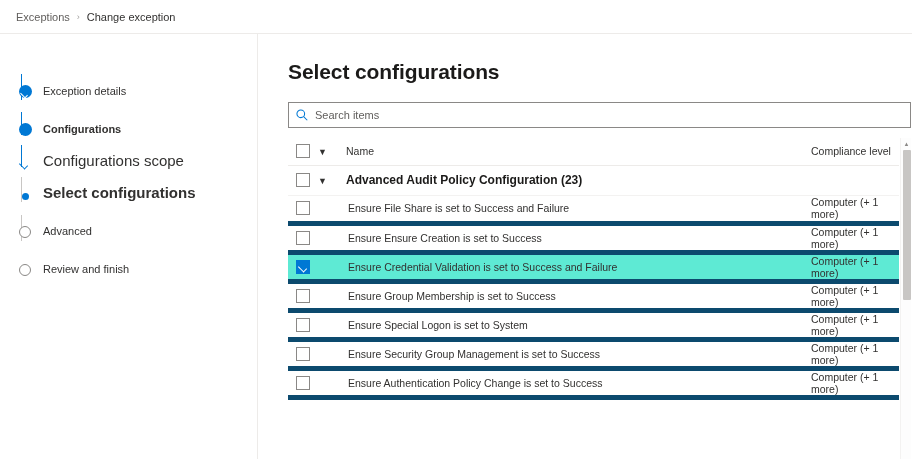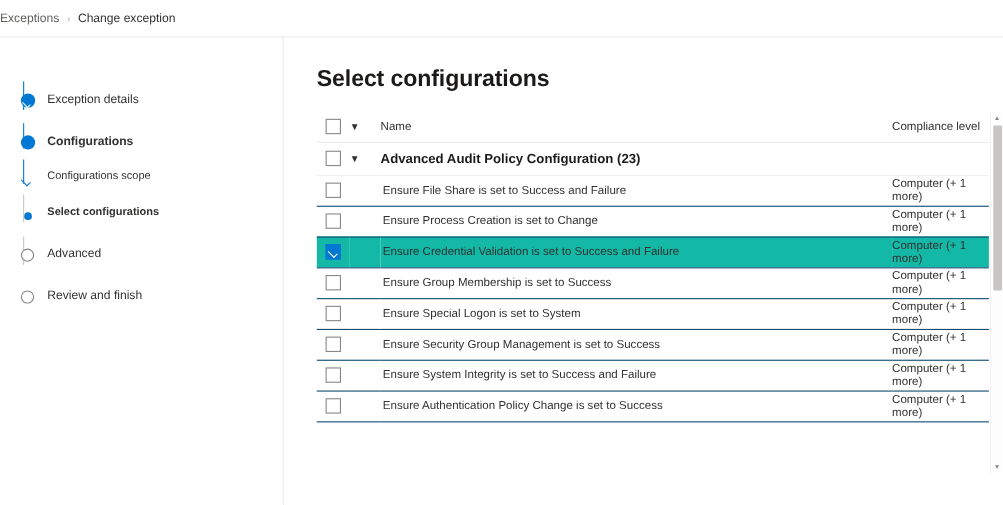--- a/index.html
+++ b/index.html
@@ -12,20 +12,21 @@
     font-size: 11px;
     color: #323130;
     overflow: hidden;
   }
 
   
   .breadcrumb {
     height: 34px;
     display: flex;
     align-items: center;
+    padding-left: 16px;
     border-bottom: 1px solid #edebe9;
     font-size: 11px;
   }
   .breadcrumb .crumb { color: #605e5c; }
   .breadcrumb .crumb.link { color: #605e5c; cursor: pointer; }
   .breadcrumb .sep {
     color: #a19f9d;
     margin: 0 7px;
     font-size: 9px;
   }
@@ -105,21 +106,21 @@
     transform: rotate(-45deg);
   }
   .step .label {
     font-size: 11px;
     color: #323130;
     padding-left: 7px;
     line-height: 14px;
   }
   .step .label.bold { font-weight: bold; }
   .step.sub { height: 32px; }
-  .step.sub .label { font-size: 10px; }
+  .step.sub .label { font-size: 15px; }
   .connector {
     position: absolute;
     left: 20.5px;
     width: 1px;
     background: #0078d4;
   }
   .connector.grey { background: #c8c6c4; }
 
   
   .main {
@@ -182,26 +183,26 @@
   .col-chev { width: 28px; }
   .col-name { width: 465px; }
   .col-comp { width: 88px; }
 
   tr.head-row { height: 27px; border-bottom: 1px solid #edebe9; }
   tr.head-row th {
     font-size: 10.5px;
     color: #323130;
     vertical-align: middle;
   }
-  tr.data-row { height: 28px; border-bottom: 1px solid #0c4a6e; }
+  tr.data-row { height: 28px; border-bottom: 5px solid #0c4a6e; }
   tr.data-row td { vertical-align: middle; font-size: 10.5px; }
   tr.group-row { height: 30px; border-bottom: 1px solid #f3f2f1; }
   tr.group-row td { vertical-align: middle; }
   .group-title { font-size: 12px; font-weight: bold; color: #1b1a19; }
-  tr.selected { background: #14b8a6; }
+  tr.selected { background: #5eead4; }
 
   .cb {
     width: 14px; height: 14px;
     border: 1px solid #8a8886;
     background: #fff;
     display: inline-block;
     vertical-align: middle;
     position: relative;
     cursor: pointer;
   }
@@ -314,20 +315,27 @@
       <span class="bullet-col">
           <span class="bullet-empty"></span>
         </span>
       <span class="label">Review and finish</span>
     </div>
   </nav>
 
   <main class="main">
     <h1 class="page-title">Select configurations</h1>
 
+    <div class="search-wrap">
+      <svg class="search-icon" viewBox="0 0 16 16">
+        <circle cx="6.6" cy="6.6" r="4.4" fill="none" stroke="#0078d4" stroke-width="1.2"></circle>
+        <line x1="9.9" y1="9.9" x2="14" y2="14" stroke="#0078d4" stroke-width="1.2"></line>
+      </svg>
+      <input class="search-input" type="text" placeholder="Search items" style="">
+    </div>
 
     <div class="table-wrap">
       <table class="grid">
         <colgroup>
           <col class="col-check">
             <col class="col-chev">
             <col class="col-name">
             <col class="col-comp">
         </colgroup>
         <thead>
@@ -363,21 +371,21 @@
             <td class="name-cell">Ensure File Share is set to Success and Failure</td>
             <td class="comp-cell">Computer (+ 1 more)</td>
           </tr>
 
 
           <tr class="data-row">
             <td class="cb-cell">
               <span class="cb"></span>
             </td>
             <td></td>
-            <td class="name-cell">Ensure Process Creation is set to Change</td>
+            <td class="name-cell">Ensure Ensure Creation is set to Success</td>
             <td class="comp-cell">Computer (+ 1 more)</td>
           </tr>
 
           <tr class="data-row selected">
             <td class="cb-cell">
               <span class="cb checked"></span>
             </td>
             <td></td>
             <td class="name-cell">Ensure Credential Validation is set to Success and Failure</td>
             <td class="comp-cell">Computer (+ 1 more)</td>
@@ -404,28 +412,20 @@
           <tr class="data-row">
             <td class="cb-cell">
               <span class="cb"></span>
             </td>
             <td></td>
             <td class="name-cell">Ensure Security Group Management is set to Success</td>
             <td class="comp-cell">Computer (+ 1 more)</td>
           </tr>
 
 
-          <tr class="data-row">
-            <td class="cb-cell">
-              <span class="cb"></span>
-            </td>
-            <td></td>
-            <td class="name-cell">Ensure System Integrity is set to Success and Failure</td>
-            <td class="comp-cell">Computer (+ 1 more)</td>
-          </tr>
 
           <tr class="data-row">
             <td class="cb-cell">
               <span class="cb"></span>
             </td>
             <td></td>
             <td class="name-cell">Ensure Authentication Policy Change is set to Success</td>
             <td class="comp-cell">Computer (+ 1 more)</td>
           </tr>
         </tbody>

